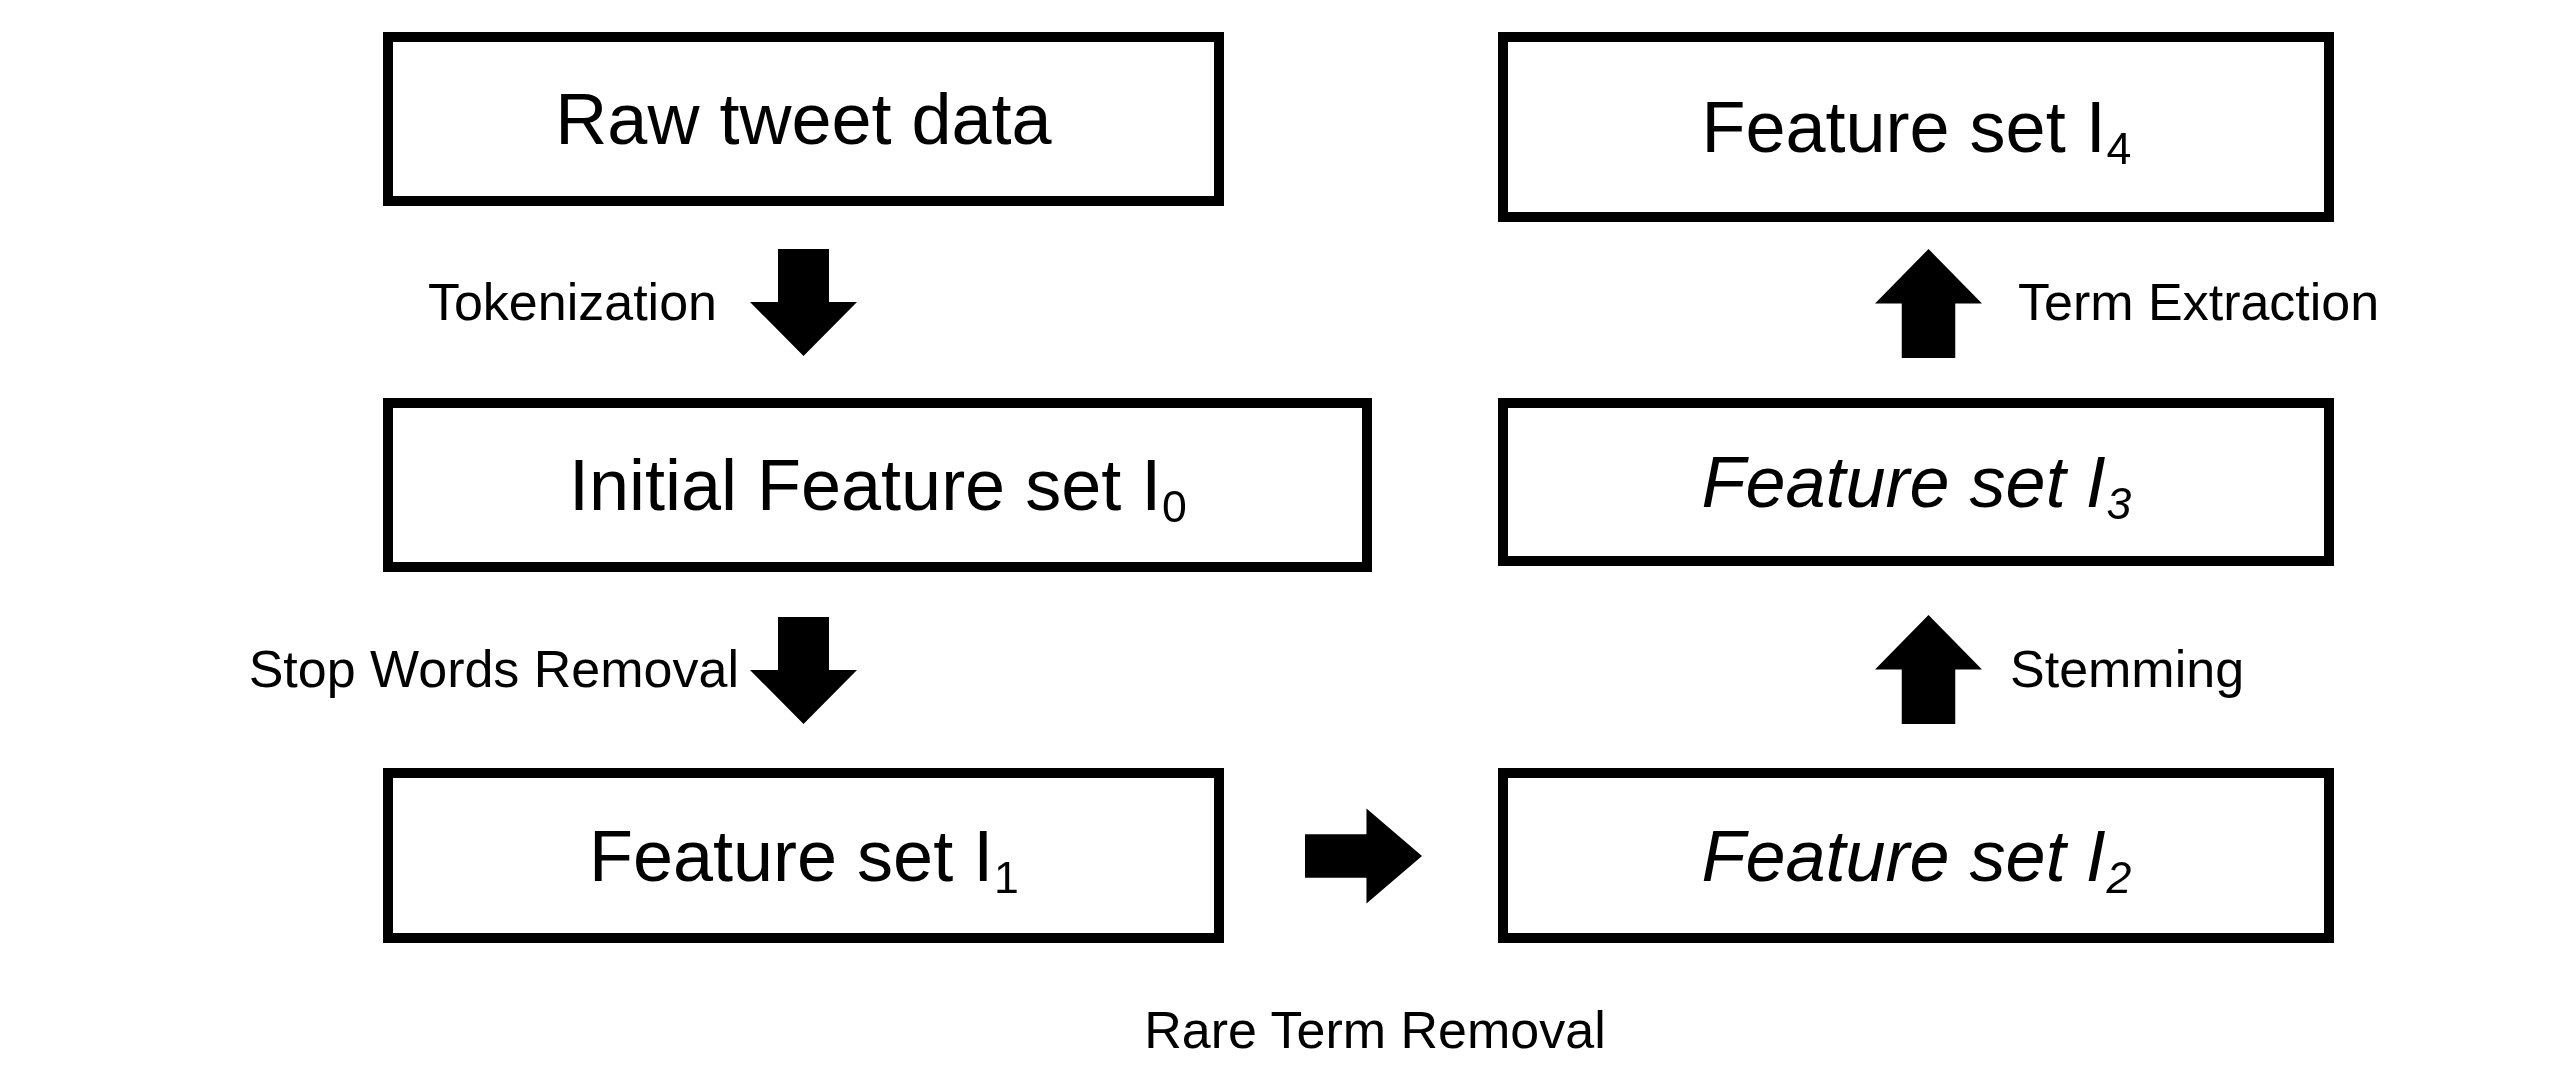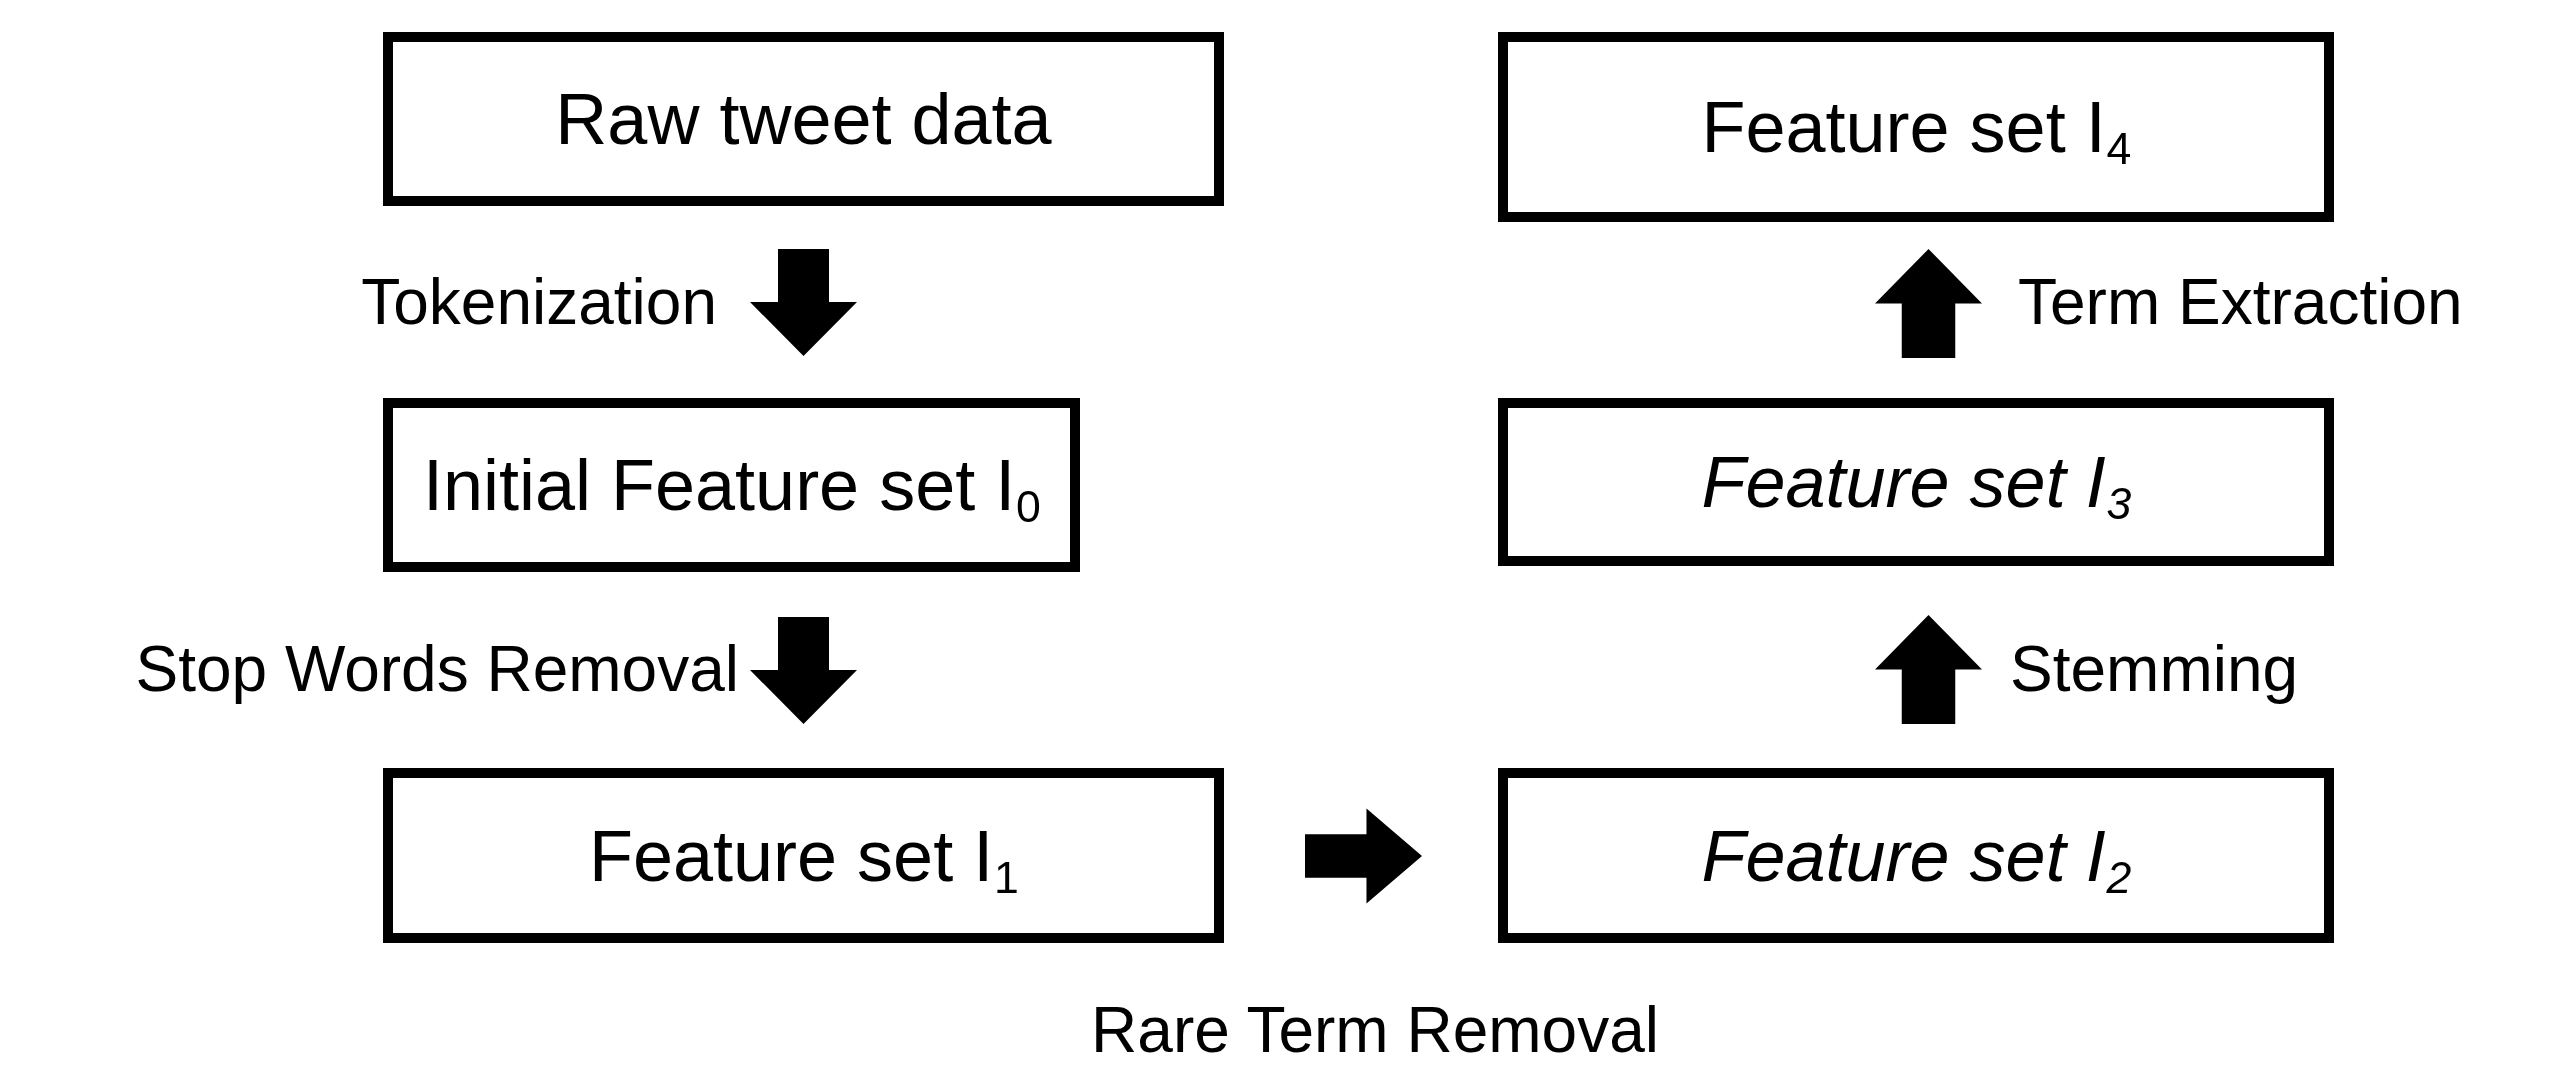--- a/index.html
+++ b/index.html
@@ -34,34 +34,34 @@
   .subscript {
     font-size: 0.62em;
     line-height: 1;
     vertical-align: baseline;
     position: relative;
     top: 0.28em;
     left: 0.02em;
   }
   .plabel {
     position: absolute;
-    font-size: 64px;
+    font-size: 52px;
     line-height: 72px;
     white-space: nowrap;
     color: #000000;
   }
   .arrow {
     position: absolute;
     display: block;
   }
   .arrow polygon { fill: #000000; }
 
   
   .b-raw { left: 383px; top: 32px;  width: 841px; height: 174px; }
-  .b-i0  { left: 383px; top: 398px; width: 697px; height: 174px; }
+  .b-i0  { left: 383px; top: 398px; width: 989px; height: 174px; }
   .b-i1  { left: 383px; top: 768px; width: 841px; height: 175px; }
   
   .b-i4  { left: 1498px; top: 32px;  width: 836px; height: 190px; }
   .b-i3  { left: 1498px; top: 398px; width: 836px; height: 168px; font-style: italic; }
   .b-i2  { left: 1498px; top: 768px; width: 836px; height: 175px; font-style: italic; }
 
   
   .l-token { right: 1859px; top: 266px; }
   .l-stop  { right: 1837px; top: 633px; margin-left: 12px; }
   .l-rare  { left: 1375px;  top: 994px; transform: translateX(-50%); }

